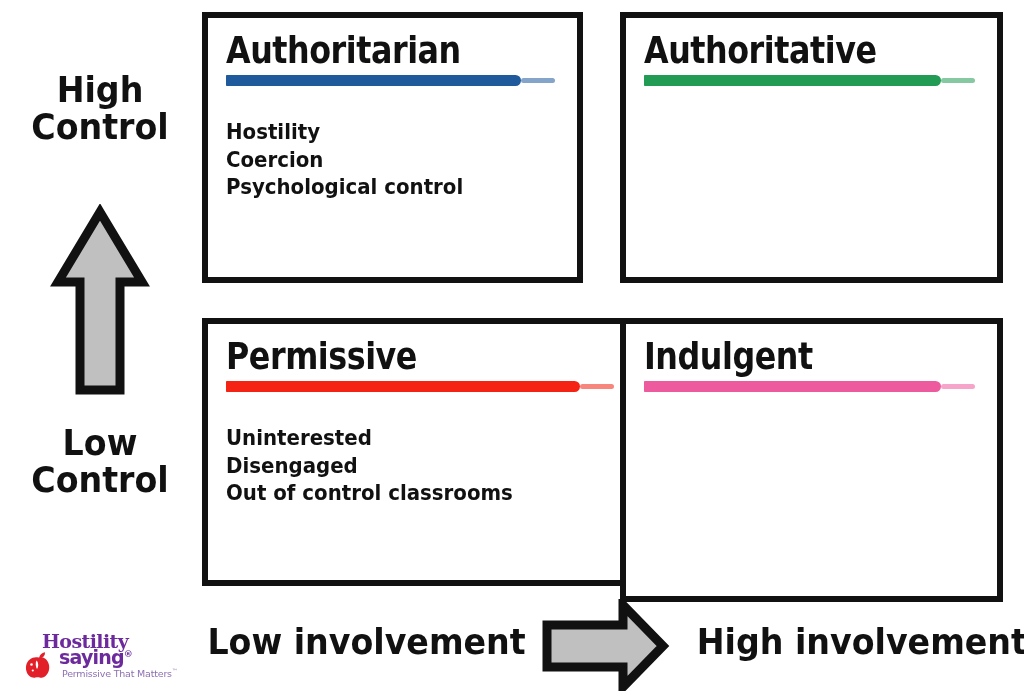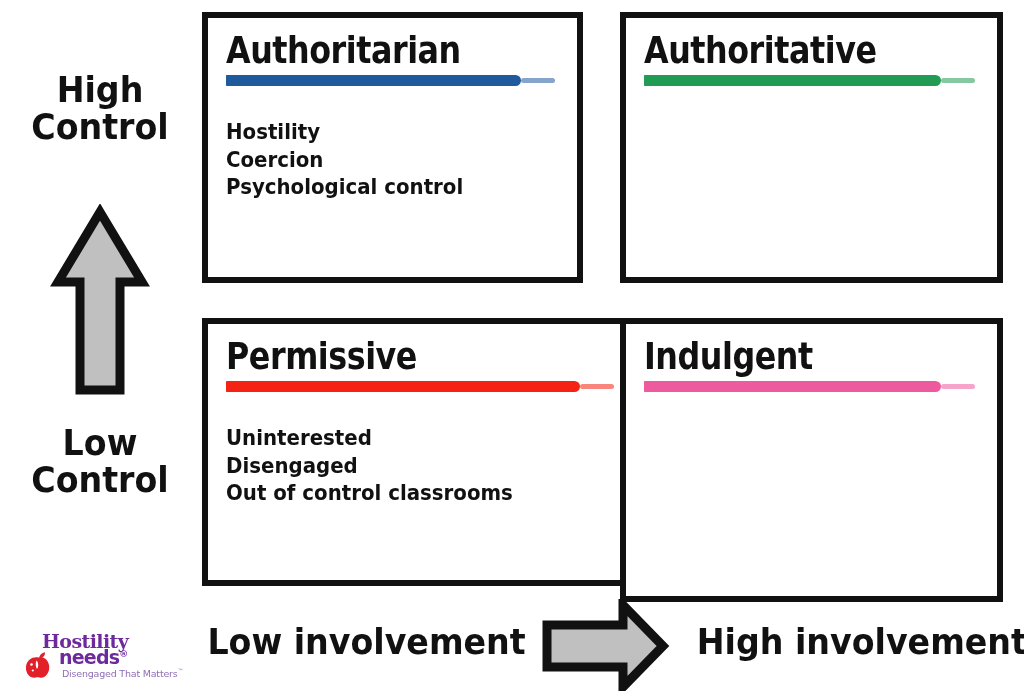--- a/index.html
+++ b/index.html
@@ -215,17 +215,17 @@
 
   <div id="logo">
     <svg id="logo-apple" viewBox="0 0 32 32">
       <path d="M16.5 8.5 C11 7.2 5.5 10.5 4.2 16.2 C3 21.8 6 27.5 10.5 28.6 C12.4 29.1 13.6 28.2 15.6 28.2 C17.6 28.2 18.5 29.2 20.6 28.6 C25 27.4 28.2 21.6 27 16 C25.8 10.4 21.8 7.3 16.5 8.5 Z" fill="#e12029"></path>
       <path d="M17.2 8.2 C18 5.4 20.6 3.4 23 3.2 C23.3 5.8 21.6 8.6 18.6 9.6 Z" fill="#e12029"></path>
       <path d="M14.5 11.5 C16.5 13.5 16.8 17.5 15 20 C13.6 18 13.2 14 14.5 11.5 Z" fill="#ffffff"></path>
       <circle cx="9.5" cy="15.5" r="1.3" fill="#ffffff"></circle>
       <circle cx="10.8" cy="21.5" r="1.1" fill="#ffffff"></circle>
     </svg>
     <div class="logo-word1">Hostility</div>
-    <div class="logo-word2"><span>needs</span><span class="logo-reg">®</span></div>
-    <div class="logo-tag"><span>Disengaged That Matters</span><span class="logo-tm">™</span></div>
+    <div class="logo-word2"><span>saying</span><span class="logo-reg">®</span></div>
+    <div class="logo-tag"><span>Permissive That Matters</span><span class="logo-tm">™</span></div>
   </div>
 
 </div>
 
 </body></html>

